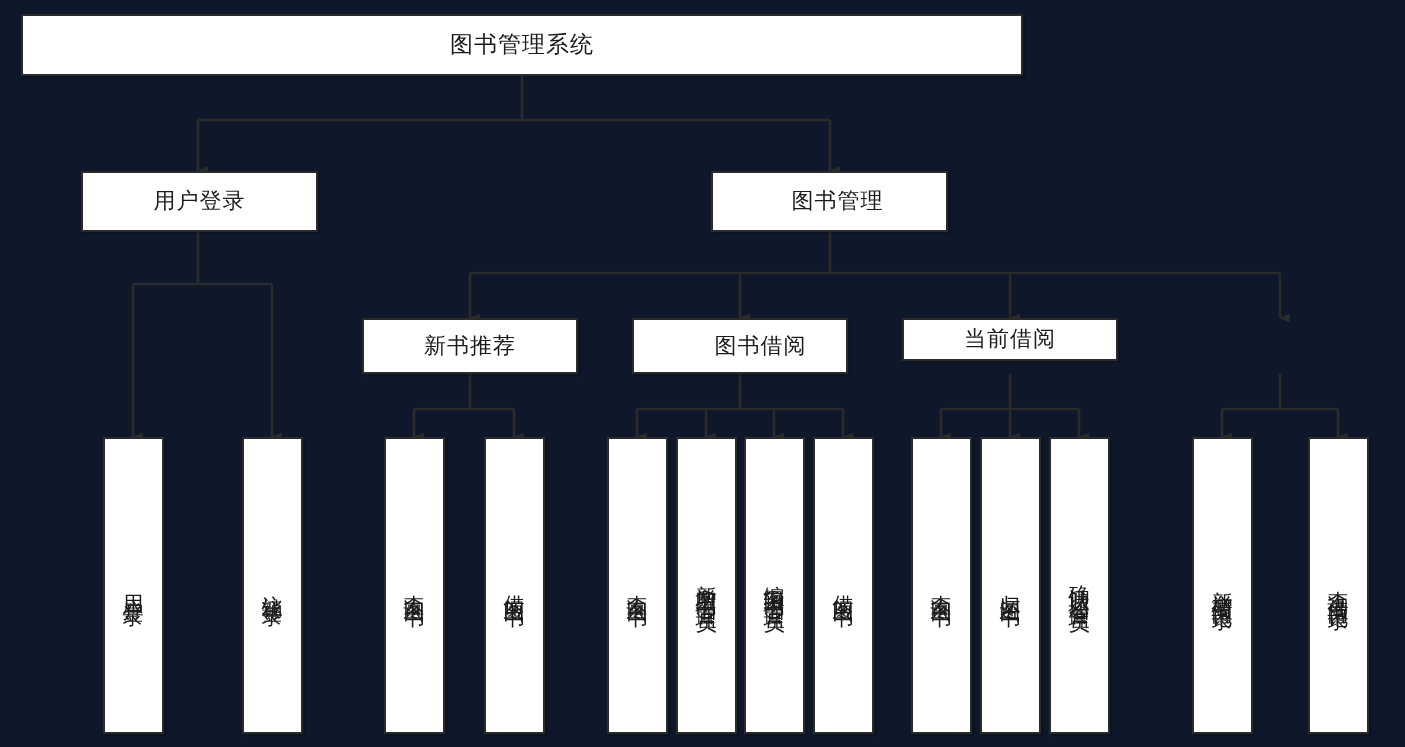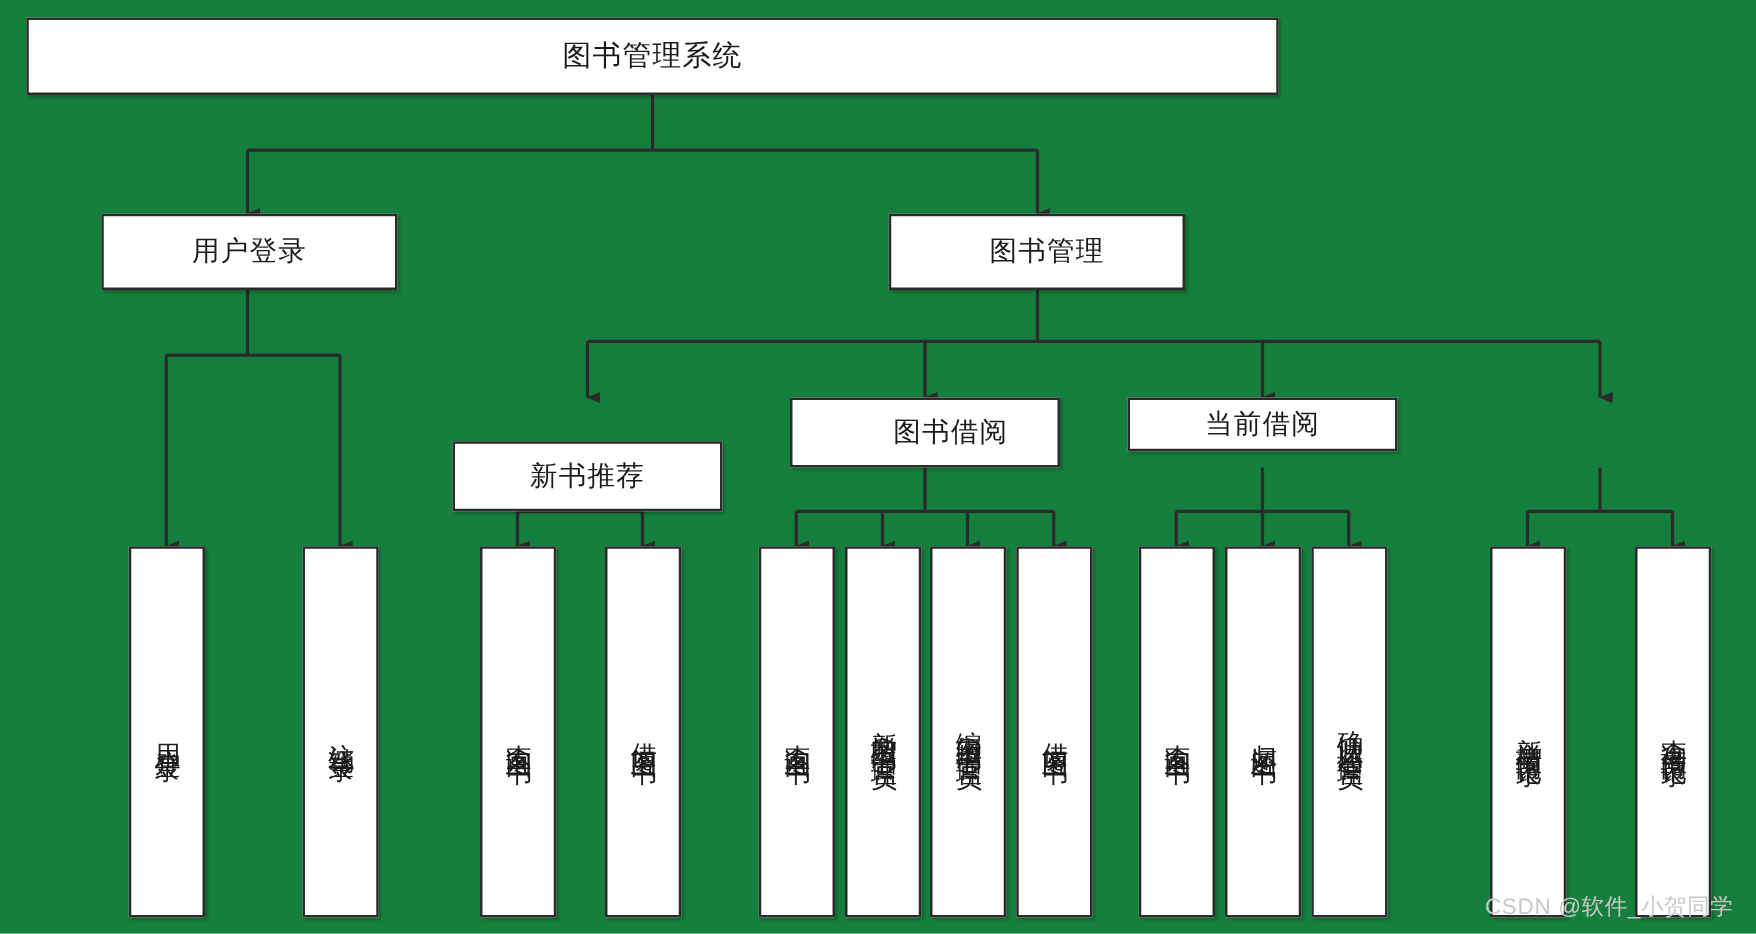--- a/index.html
+++ b/index.html
@@ -8,21 +8,21 @@
     padding: 0;
     background: #ffffff;
   }
   body {
     font-family: "Liberation Sans", "DejaVu Sans", sans-serif;
   }
   #diagram-root {
     position: relative;
     width: 1405px;
     height: 747px;
-    background: #15803d;
+    background: #0f172a;
     overflow: hidden;
   }
   #edge-layer {
     position: absolute;
     left: 0;
     top: 0;
     width: 1405px;
     height: 747px;
     pointer-events: none;
   }
@@ -133,21 +133,21 @@
   </div>
 
   <div class="node horiz" style="left:81px; top:171px; width:237px; height:61px;">
     <span>用户登录</span>
   </div>
 
   <div class="node horiz" style="left:711px; top:171px; width:237px; height:61px;padding-left:16px;">
     <span>图书管理</span>
   </div>
 
-  <div class="node horiz" style="left:362px; top:318px; width:216px; height:56px;margin-top:35px;">
+  <div class="node horiz" style="left:362px; top:318px; width:216px; height:56px;">
     <span>新书推荐</span>
   </div>
 
   <div class="node horiz" style="left:632px; top:318px; width:216px; height:56px;padding-left:41px;">
     <span>图书借阅</span>
   </div>
 
   <div class="node horiz" style="left:902px; top:318px; width:216px; height:43px;">
     <span>当前借阅</span>
   </div>
@@ -198,15 +198,14 @@
   </div>
 
   <div class="node leaf" style="left:1192px; top:437px; width:61px; height:297px;">
     <span class="vtext">新增借阅记录</span>
   </div>
 
   <div class="node leaf" style="left:1308px; top:437px; width:61px; height:297px;">
     <span class="vtext">查询借阅记录</span>
   </div>
 
-  <div class="watermark">CSDN @软件_小贺同学</div>
 
 </div>
 
 </body></html>

